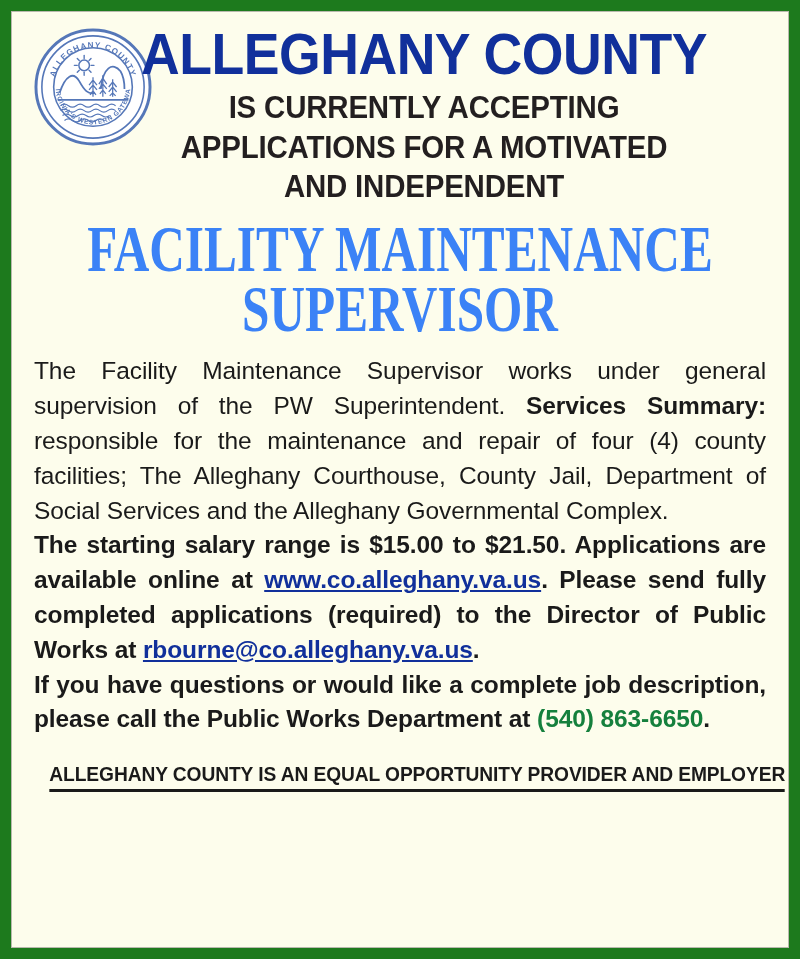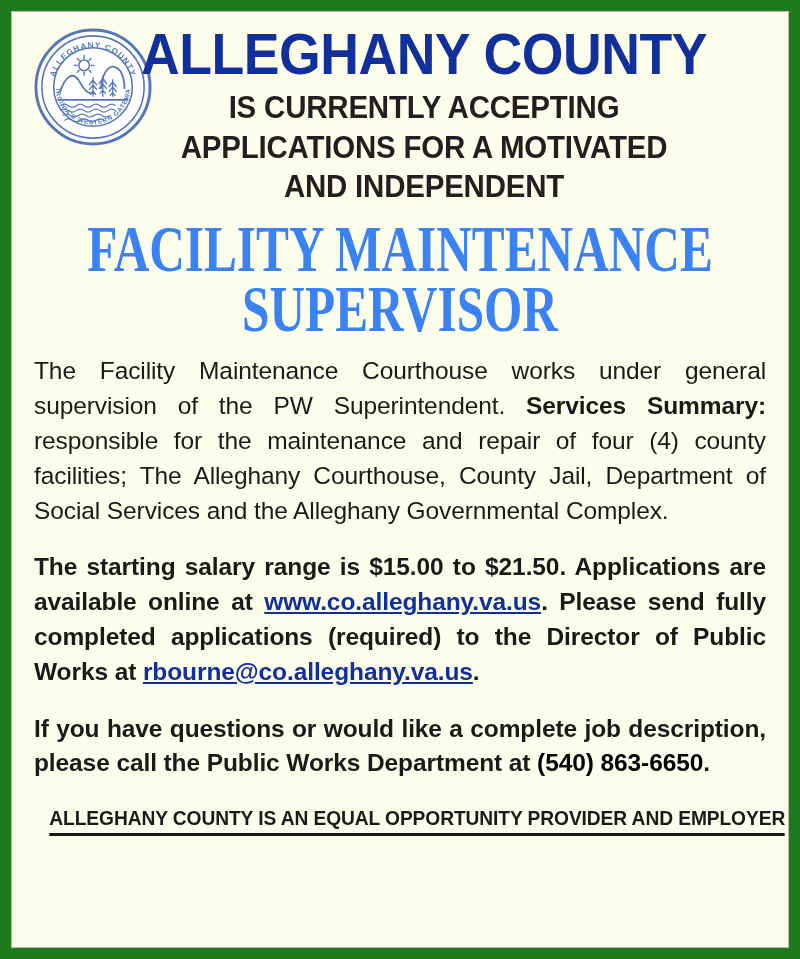--- a/index.html
+++ b/index.html
@@ -100,30 +100,30 @@
 
   p.para {
     color: #1a1a1a;
     font-family: "Liberation Sans Narrow", "Liberation Sans", sans-serif;
     font-size: 24.5px;
     line-height: 1.42;
     text-align: justify;
     text-justify: inter-word;
     letter-spacing: -0.1px;
   }
-  p.para.spaced { margin-top: 22px; }
+  p.para.spaced { }
   p.para b, p.para strong { font-weight: bold; }
   p.para.bold { font-weight: bold; }
 
   a.inline-link {
     color: #11309b;
     font-weight: bold;
     text-decoration: underline;
   }
-  .phone-red { color: #000000; font-weight: bold; }
+  .phone-red { color: #15803d; font-weight: bold; }
 
   
   .footer {
     margin-top: 26px;
   }
   .footer-text {
     display: inline-block;
     color: #1a1a1a;
     font-family: "Liberation Sans Narrow", "Liberation Sans", sans-serif;
     font-size: 20px;
@@ -201,21 +201,21 @@
       </div>
     </div>
 
     <div class="job-title">
       <span class="jt-line line1">FACILITY MAINTENANCE</span>
       <span class="jt-line line2">SUPERVISOR</span>
     </div>
 
     <div class="body-area">
 
-      <p class="para"><span>The Facility Maintenance Courthouse works under general supervision of the PW Superintendent. </span><b>Services Summary:</b><span> responsible for the maintenance and repair of four (4) county facilities; The Alleghany Courthouse, County Jail, Department of Social Services and the Alleghany Governmental Complex.</span></p>
+      <p class="para"><span>The Facility Maintenance Supervisor works under general supervision of the PW Superintendent. </span><b>Services Summary:</b><span> responsible for the maintenance and repair of four (4) county facilities; The Alleghany Courthouse, County Jail, Department of Social Services and the Alleghany Governmental Complex.</span></p>
 
       <p class="para bold spaced"><span>The starting salary range is $15.00 to $21.50. Applications are available online at </span><a class="inline-link" href="#">www.co.alleghany.va.us</a><span>.  Please send fully completed applications (required) to the Director of Public Works at </span><a class="inline-link" href="#">rbourne@co.alleghany.va.us</a><span>.</span></p>
 
       <p class="para bold spaced"><span>If you have questions or would like a complete job description, please call the Public Works Department at </span><span class="phone-red">(540) 863-6650</span><span>.</span></p>
     </div>
 
     <div class="footer">
       <span class="footer-text">ALLEGHANY COUNTY IS AN EQUAL OPPORTUNITY PROVIDER AND EMPLOYER</span>
     </div>
 

